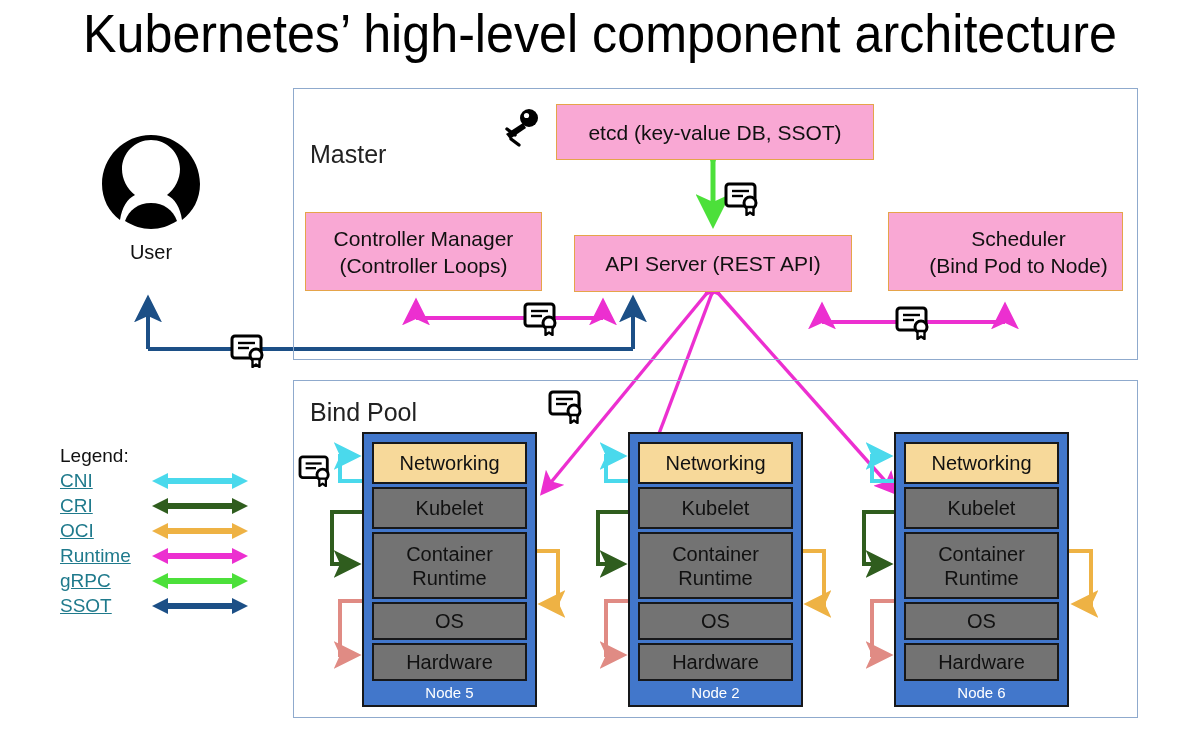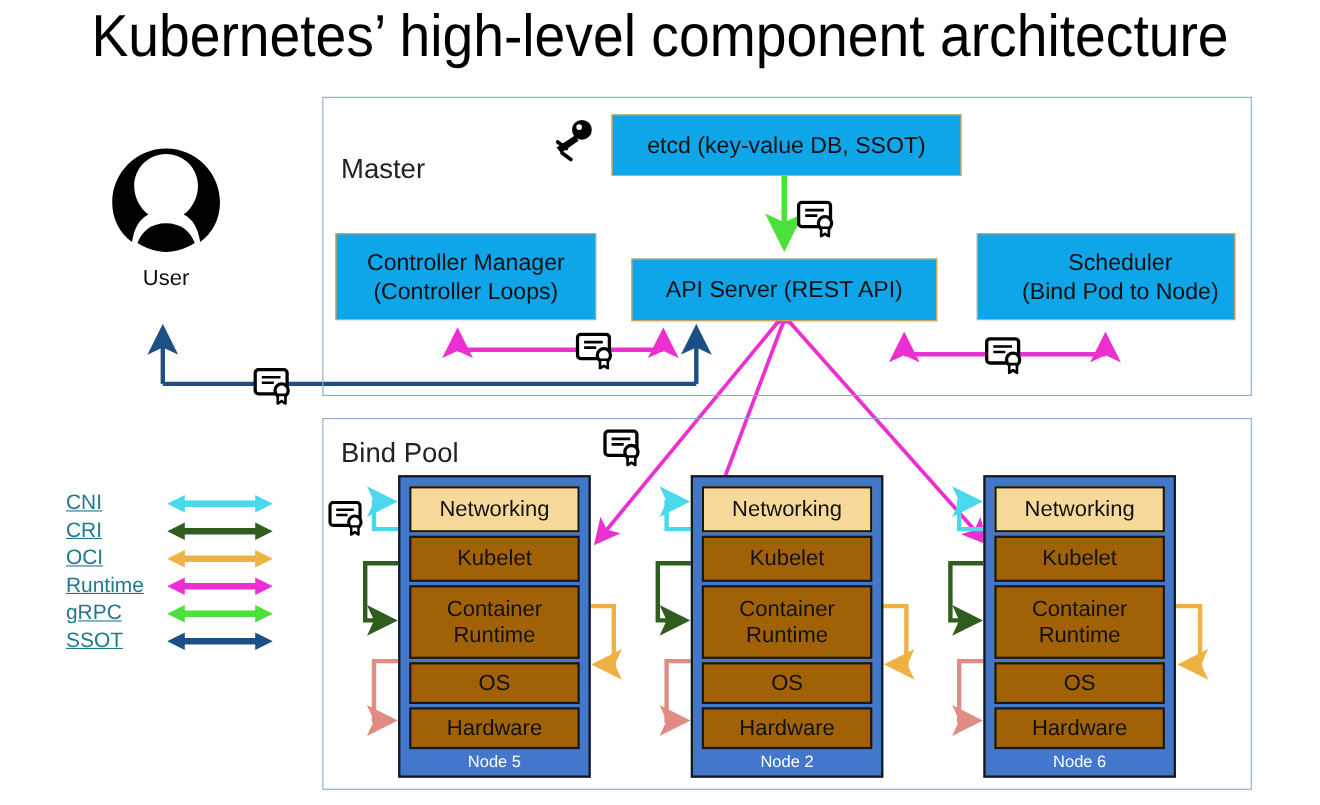--- a/index.html
+++ b/index.html
@@ -37,21 +37,21 @@
     position:absolute;
     font-size:25px;
     color:#222222;
     white-space:nowrap;
   }
 
   
   .comp-box{
     position:absolute;
     border:1.6px solid #e5a44a;
-    background:#0ea5e9;
+    background:#f9a8d4;
     box-sizing:border-box;
     display:flex;
     align-items:center;
     justify-content:center;
     text-align:center;
     font-size:21px;
     color:#111111;
     line-height:27px;
     white-space:pre-line;
   }
@@ -59,21 +59,21 @@
   
   .node{
     position:absolute;
     background:#4277cb;
     border:2px solid #17181a;
     box-sizing:border-box;
   }
   .node-row{
     position:absolute;
     left:8px;right:8px;
-    background:#a16207;
+    background:#737373;
     border:2px solid #17181a;
     box-sizing:border-box;
     display:flex;align-items:center;justify-content:center;
     text-align:center;
     font-size:20px;line-height:24px;
     color:#111111;
     white-space:pre-line;
   }
   .node-row.net{background:#f7d99a;}
   .node-name{
@@ -350,20 +350,21 @@
       <span>Container
 Runtime</span></div>
     <div class="node-row" style="top:168px;height:38px;">
       <span>OS</span></div>
     <div class="node-row" style="top:209px;height:38px;">
       <span>Hardware</span></div>
     <div class="node-name" style="top:250px;">Node 6</div>
   </div>
 
   <div class="legend">
+    <div class="legend-title">Legend:</div>
 
     <div class="legend-row">
       <span class="legend-label">CNI</span>
       <svg class="legend-arrow" width="96" height="20" viewBox="0 0 96 20">
         <path d="M0,10 L16,2 L16,7 L80,7 L80,2 L96,10 L80,18 L80,13 L16,13 L16,18 Z" fill="#4ad9ec"></path>
       </svg>
     </div>
 
     <div class="legend-row">
       <span class="legend-label">CRI</span>

